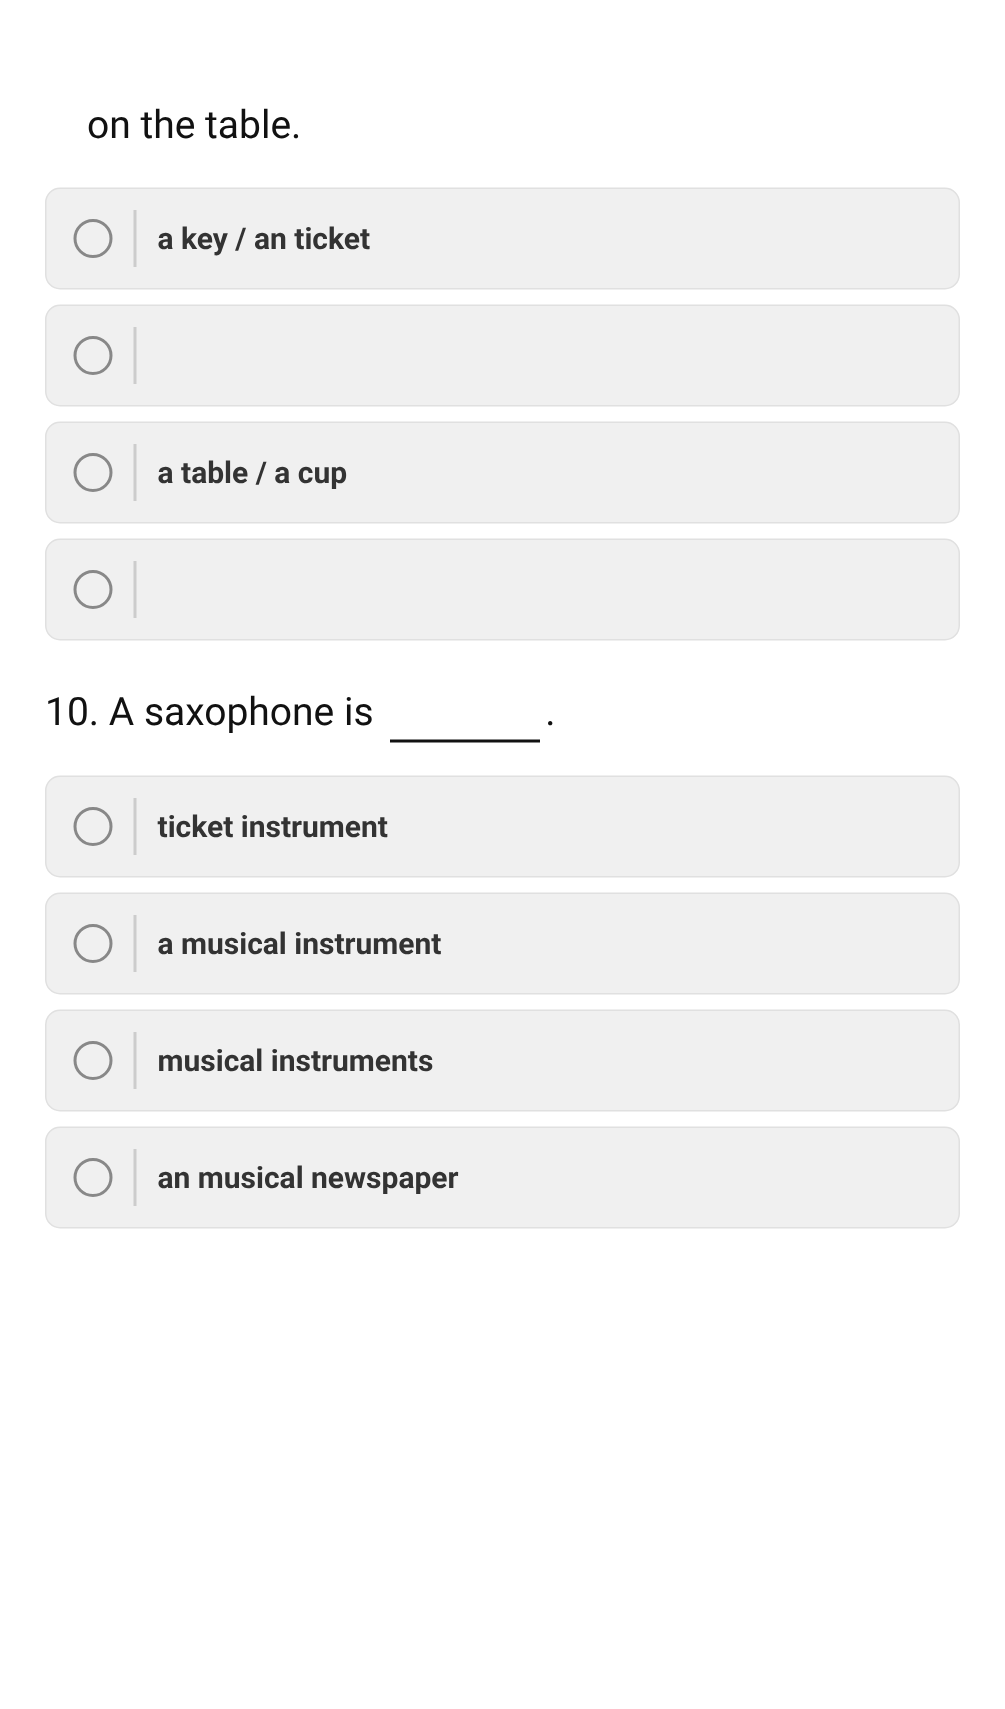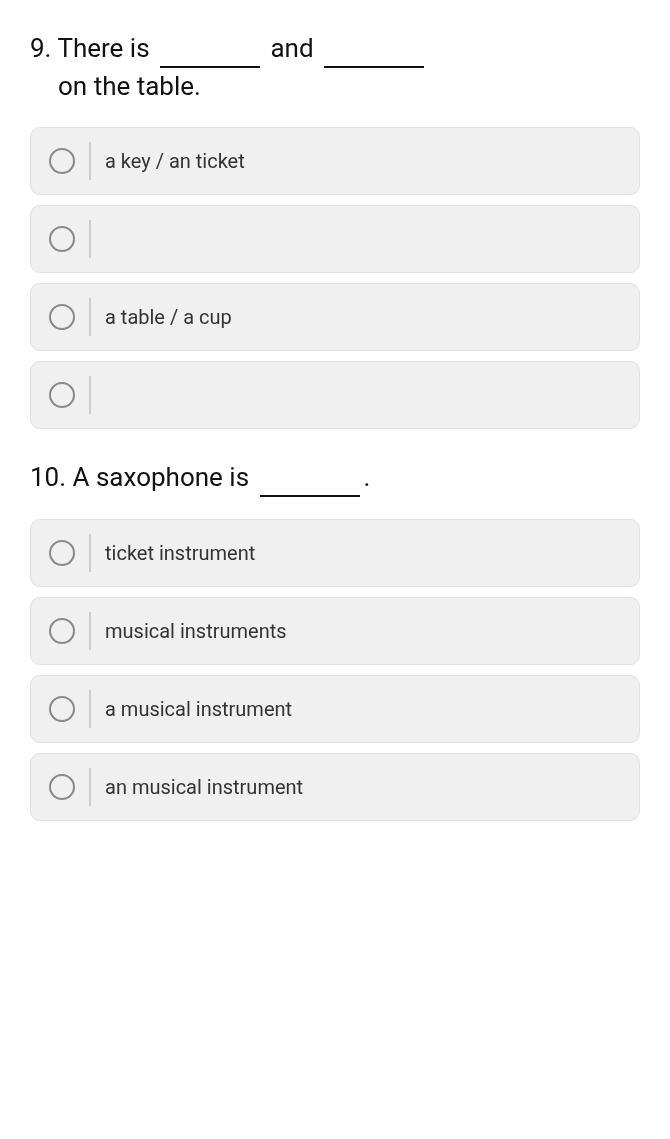--- a/index.html
+++ b/index.html
@@ -63,36 +63,36 @@
       width: 2px;
       height: 38px;
       background-color: #cccccc;
       margin: 0 14px;
       flex-shrink: 0;
     }
 
     .option-label {
       font-size: 20px;
       color: #333333;
-      font-weight: 400;
+      font-weight: 700;
     }
 
     .blank {
       display: inline-block;
       border-bottom: 2px solid #111111;
       min-width: 100px;
       margin: 0 4px;
     }
   </style>
 </head>
 <body>
 
 <div class="question-block">
   <div class="question-text">
-    <span>9. There is <span class="blank">&nbsp;&nbsp;&nbsp;&nbsp;&nbsp;&nbsp;&nbsp;&nbsp;&nbsp;&nbsp;</span> and <span class="blank">&nbsp;&nbsp;&nbsp;&nbsp;&nbsp;&nbsp;&nbsp;&nbsp;&nbsp;&nbsp;</span></span><br>
+    <br>
     <span style="margin-left: 28px;">on the table.</span>
   </div>
 
   <div class="options-list">
 
     <div class="option-item">
       <div class="radio-circle"></div>
       <div class="divider-line"></div>
       <span class="option-label">a key / an ticket</span>
     </div>
@@ -125,29 +125,29 @@
 
     <div class="option-item">
       <div class="radio-circle"></div>
       <div class="divider-line"></div>
       <span class="option-label">ticket instrument</span>
     </div>
 
     <div class="option-item">
       <div class="radio-circle"></div>
       <div class="divider-line"></div>
+      <span class="option-label">a musical instrument</span>
+    </div>
+
+    <div class="option-item">
+      <div class="radio-circle"></div>
+      <div class="divider-line"></div>
       <span class="option-label">musical instruments</span>
     </div>
 
     <div class="option-item">
       <div class="radio-circle"></div>
       <div class="divider-line"></div>
-      <span class="option-label">a musical instrument</span>
-    </div>
-
-    <div class="option-item">
-      <div class="radio-circle"></div>
-      <div class="divider-line"></div>
-      <span class="option-label">an musical instrument</span>
+      <span class="option-label">an musical newspaper</span>
     </div>
 
   </div>
 </div>
 
 </body></html>

